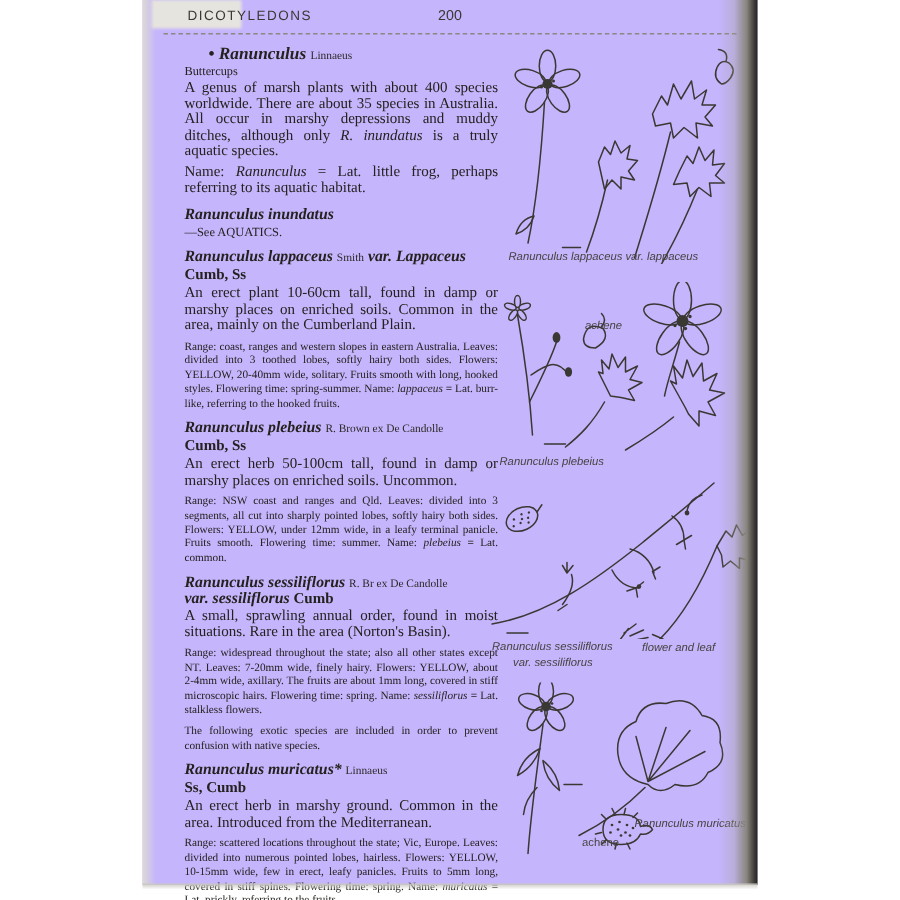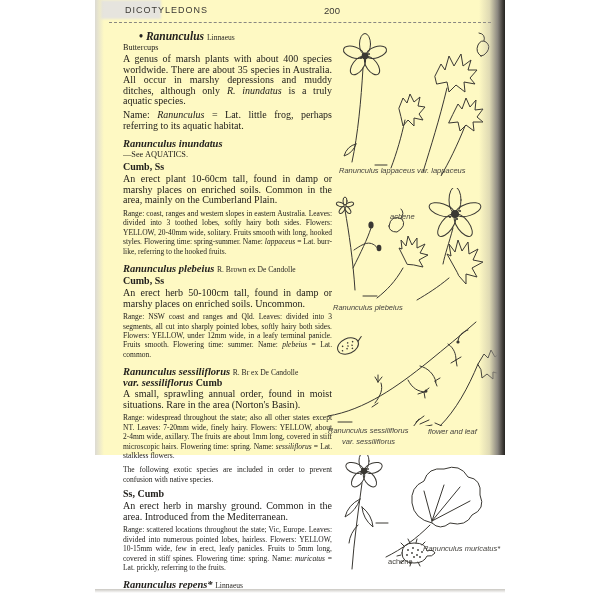--- a/index.html
+++ b/index.html
@@ -1,30 +1,30 @@
 <!DOCTYPE html>
 <html><head>
 <meta charset="utf-8">
 <style>
   html,body{margin:0;padding:0;background:#ffffff;}
   .canvas{position:relative;width:600px;height:600px;background:#ffffff;overflow:hidden;
           font-family:"Liberation Serif", serif;}
-  .page{position:absolute;left:95px;top:0;width:410px;height:455px;background:#fef9c3;}
+  .page{position:absolute;left:95px;top:0;width:410px;height:590px;background:#c4b5fd;}
   .edge-left{position:absolute;left:0;top:0;width:9px;height:100%;
              background:linear-gradient(to right,#dcdad3,rgba(250,249,244,0));}
   .edge-right{position:absolute;right:0;top:0;width:26px;height:100%;
               background:linear-gradient(to right,rgba(150,145,138,0) 0%,rgba(165,160,152,0.35) 40%,#8a867f 72%,#45423d 90%,#23221f 100%);}
   .corner-smudge{position:absolute;left:6px;top:0;width:60px;height:19px;background:#e6e4de;filter:blur(1px);}
   .bottom-shadow{position:absolute;left:95px;top:589px;width:410px;height:4px;
                  background:linear-gradient(to bottom,#c9c7c1,rgba(255,255,255,0));}
   
   .hdr-section{position:absolute;left:30px;top:5px;font-family:"Liberation Sans",sans-serif;
                font-size:9px;letter-spacing:1px;color:#3a3834;}
   .hdr-page{position:absolute;left:0;top:5px;width:100%;text-align:center;
-            font-family:"Liberation Sans",sans-serif;font-size:9.5px;color:#3a3834;padding-left:32px;}
+            font-family:"Liberation Sans",sans-serif;font-size:9.5px;color:#3a3834;}
   .hdr-rule{position:absolute;left:14px;top:22px;width:382px;border-top:1.5px dashed #8a8881;}
   
   .text-col{position:absolute;left:28px;top:28px;width:209px;color:#24221e;}
   .genus-head{font-size:11.5px;margin:2px 0 0 16px;}
   .bullet{font-weight:bold;}
   .genus-name{font-weight:bold;font-style:italic;}
   .auth{font-size:7.6px;font-style:normal;font-weight:normal;color:#2c2a26;}
   .common{font-size:8.2px;margin:1px 0 2px 0;}
   p.body{font-size:10px;line-height:10.6px;margin:0 0 3px 0;text-align:justify;}
   p.detail{font-size:7.5px;line-height:9.4px;margin:0 0 5px 0;text-align:justify;}
@@ -65,20 +65,25 @@
       </h2>
       <div class="common">Buttercups</div>
       <p class="body"><span class="seg-t">A genus of marsh plants with about 400 species worldwide. There are about 35 species in Australia. All occur in marshy depressions and muddy ditches, although only </span><span class="seg-i">R. inundatus</span><span class="seg-t"> is a truly aquatic species.</span></p>
       <p class="body"><span class="seg-b">Name: </span><span class="seg-i">Ranunculus</span><span class="seg-t"> = Lat. little frog, perhaps referring to its aquatic habitat.</span></p>
 
       <h3 class="sp-head">
         <span class="sp-name">Ranunculus inundatus</span>
       </h3>
       <p class="xref">—See AQUATICS.</p>
 
+      <h3 class="sp-head">
+        <span class="sp-name">Ranunculus lappaceus</span>
+        <span class="auth">Smith</span>
+        <span class="sp-var">var. Lappaceus</span>
+      </h3>
       <div class="regions">Cumb, Ss</div>
       <p class="body">An erect plant 10-60cm tall, found in damp or marshy places on enriched soils. Common in the area, mainly on the Cumberland Plain.</p>
       <p class="detail"><span class="seg-b">Range:</span><span class="seg-t"> coast, ranges and western slopes in eastern Australia. </span><span class="seg-b">Leaves:</span><span class="seg-t"> divided into 3 toothed lobes, softly hairy both sides. </span><span class="seg-b">Flowers:</span><span class="seg-t"> YELLOW, 20-40mm wide, solitary. Fruits smooth with long, hooked styles. </span><span class="seg-b">Flowering time:</span><span class="seg-t"> spring-summer. </span><span class="seg-b">Name:</span><span class="seg-t"> </span><span class="seg-i">lappaceus</span><span class="seg-t"> = Lat. burr-like, referring to the hooked fruits.</span></p>
 
       <h3 class="sp-head">
         <span class="sp-name">Ranunculus plebeius</span>
         <span class="auth">R. Brown ex De Candolle</span>
       </h3>
       <div class="regions">Cumb, Ss</div>
       <p class="body">An erect herb 50-100cm tall, found in damp or marshy places on enriched soils. Uncommon.</p>
@@ -87,20 +92,24 @@
       <h3 class="sp-head">
         <span class="sp-name">Ranunculus sessiliflorus</span>
         <span class="auth">R. Br ex De Candolle</span><br>
         <span class="sp-var">var. sessiliflorus</span>
         <span class="regions" style="display:inline">Cumb</span>
       </h3>
       <p class="body">A small, sprawling annual order, found in moist situations. Rare in the area (Norton's Basin).</p>
       <p class="detail"><span class="seg-b">Range:</span><span class="seg-t"> widespread throughout the state; also all other states except NT. </span><span class="seg-b">Leaves:</span><span class="seg-t"> 7-20mm wide, finely hairy. </span><span class="seg-b">Flowers:</span><span class="seg-t"> YELLOW, about 2-4mm wide, axillary. The fruits are about 1mm long, covered in stiff microscopic hairs. </span><span class="seg-b">Flowering time:</span><span class="seg-t"> spring. </span><span class="seg-b">Name:</span><span class="seg-t"> </span><span class="seg-i">sessiliflorus</span><span class="seg-t"> = Lat. stalkless flowers.</span></p>
       <p class="note">The following exotic species are included in order to prevent confusion with native species.</p>
 
+      <h3 class="sp-head">
+        <span class="sp-name">Ranunculus muricatus*</span>
+        <span class="auth">Linnaeus</span>
+      </h3>
       <div class="regions">Ss, Cumb</div>
       <p class="body">An erect herb in marshy ground. Common in the area. Introduced from the Mediterranean.</p>
       <p class="detail"><span class="seg-b">Range:</span><span class="seg-t"> scattered locations throughout the state; Vic, Europe. </span><span class="seg-b">Leaves:</span><span class="seg-t"> divided into numerous pointed lobes, hairless. </span><span class="seg-b">Flowers:</span><span class="seg-t"> YELLOW, 10-15mm wide, few in erect, leafy panicles. Fruits to 5mm long, covered in stiff spines. </span><span class="seg-b">Flowering time:</span><span class="seg-t"> spring. </span><span class="seg-b">Name:</span><span class="seg-t"> </span><span class="seg-i">muricatus</span><span class="seg-t"> = Lat. prickly, referring to the fruits.</span></p>
 
       <h3 class="sp-head">
         <span class="sp-name">Ranunculus repens*</span>
         <span class="auth">Linnaeus</span>
       </h3>
 
     </div>

